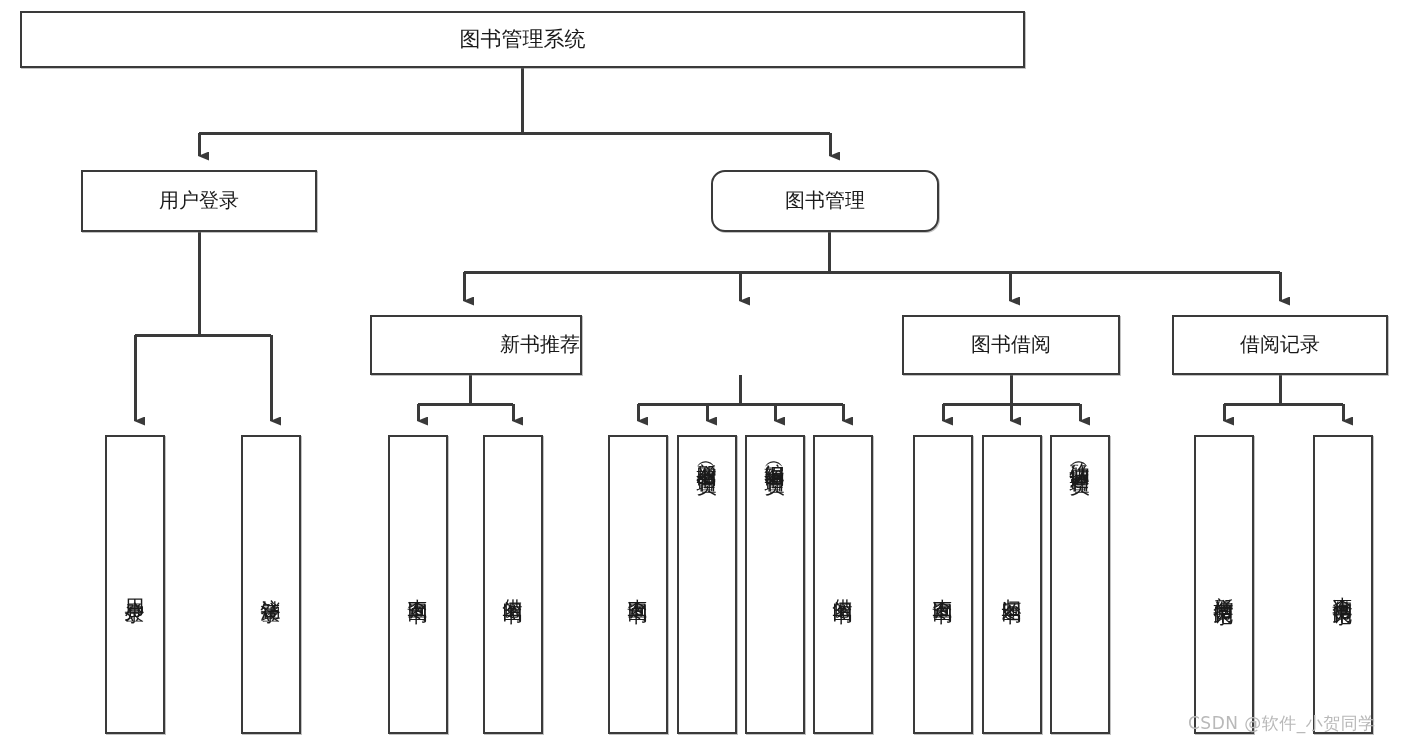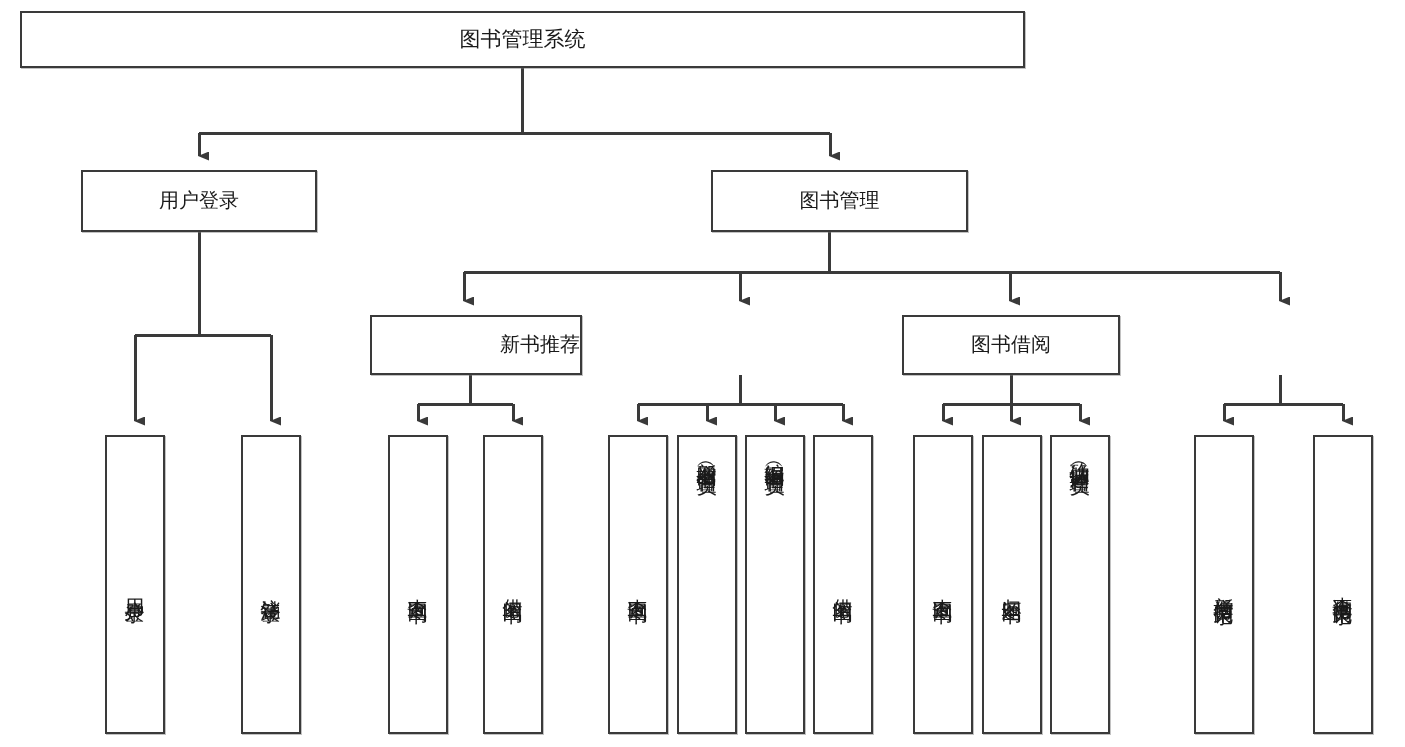--- a/index.html
+++ b/index.html
@@ -125,29 +125,32 @@
     </g>
   </svg>
 
   <div class="node node-root" style="left:20px; top:11px; width:1005px; height:57px;justify-content:center;">
     <span class="label">图书管理系统</span>
   </div>
 
   <div class="node node-l2" style="left:81px; top:170px; width:236px; height:62px;">
     <span class="label">用户登录</span>
   </div>
-  <div class="node node-l2" style="left:711px; top:170px; width:257px; height:62px;">
+  <div class="node node-l2" style="left:711px; top:170px; width:228px; height:62px;border-radius:14px;">
     <span class="label">图书管理</span>
   </div>
 
   <div class="node node-l3" style="left:370px; top:315px; width:212px; height:60px;justify-content:flex-end;">
     <span class="label">新书推荐</span>
   </div>
   <div class="node node-l3" style="left:902px; top:315px; width:218px; height:60px;">
     <span class="label">图书借阅</span>
+  </div>
+  <div class="node node-l3" style="left:1172px; top:315px; width:216px; height:60px;">
+    <span class="label">借阅记录</span>
   </div>
 
   <div class="node node-leaf" style="left:105px; top:435px; width:60px; height:299px;">
     <span class="label">用户登录</span>
   </div>
   <div class="node node-leaf" style="left:241px; top:435px; width:60px; height:299px;">
     <span class="label">注销登录</span>
   </div>
 
   <div class="node node-leaf" style="left:388px; top:435px; width:60px; height:299px;">
@@ -180,14 +183,15 @@
     <span class="label">确认归还（管理员）</span>
   </div>
 
   <div class="node node-leaf" style="left:1194px; top:435px; width:60px; height:299px;">
     <span class="label">新增借阅记录</span>
   </div>
   <div class="node node-leaf" style="left:1313px; top:435px; width:60px; height:299px;">
     <span class="label">查询借阅记录</span>
   </div>
 
+  <div class="watermark">CSDN @软件_小贺同学</div>
 
 </div>
 
 </body></html>

